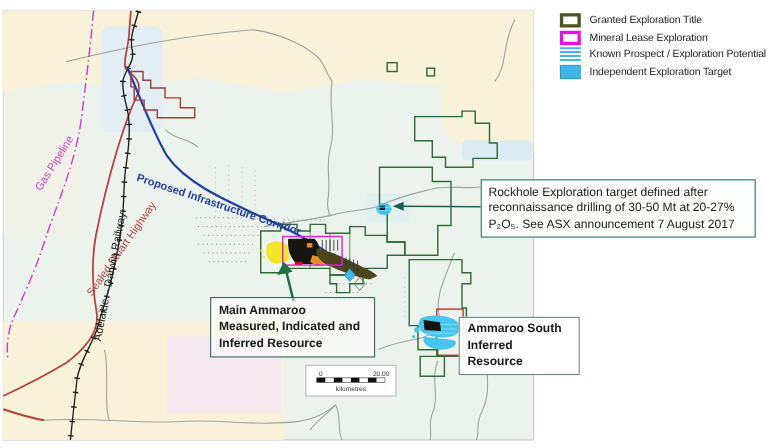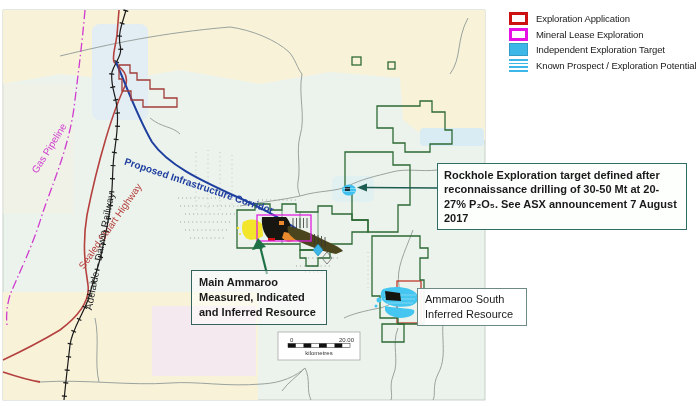--- a/index.html
+++ b/index.html
@@ -14,29 +14,29 @@
   
   .legend{position:absolute;left:509px;top:12px;z-index:3;}
   .lg-row{display:flex;align-items:center;margin-bottom:2.6px;height:13px;}
   .sw{width:19px;height:13px;box-sizing:border-box;margin-right:8px;flex:none;background:#fff;}
   .lg-label{font-size:9.5px;line-height:13px;color:#1a1a1a;white-space:nowrap;letter-spacing:-0.1px;}
 
   
   .callout{position:absolute;z-index:3;font-size:11px;box-sizing:border-box;}
   .rockhole{
     left:437px;top:163px;width:250px;padding:4px 6px;line-height:1.3;
-    border:1.5px solid #2e6e64;background:#fdfffd;font-weight:700;
+    border:1.5px solid #2e6e64;background:#fdfffd;font-weight:400;
   }
   .main-ammaroo{
-    left:191px;top:270px;width:136px;padding:4px 7px;line-height:1.35;
+    left:191px;top:270px;width:150px;padding:4px 7px;line-height:1.35;
     border:1.6px solid #33635c;background:rgba(255,255,255,0.52);font-weight:700;
   }
   .ammaroo-south{
     left:417px;top:288px;width:110px;padding:3px 7px;line-height:1.35;
-    border:1.6px solid #6e8a84;background:rgba(255,255,255,0.93);font-weight:400;
+    border:1.6px solid #6e8a84;background:rgba(255,255,255,0.93);font-weight:700;
   }
 </style>
 </head>
 <body>
 
 <div id="stage">
 
   <svg width="700" height="407" viewBox="0 0 700 407">
 
     <g>
@@ -184,34 +184,34 @@
       <rect x="288" y="343.5" width="7.75" height="4" fill="#111"></rect>
       <rect x="303.5" y="343.5" width="7.75" height="4" fill="#111"></rect>
       <rect x="319" y="343.5" width="7.75" height="4" fill="#111"></rect>
       <rect x="334.5" y="343.5" width="7.75" height="4" fill="#111"></rect>
       <text x="319" y="355" text-anchor="middle" font-size="6" fill="#333">kilometres</text>
     </g>
   </svg>
 
   <div class="legend">
     <div class="lg-row">
-      <span class="sw" style="background: rgb(255, 255, 255); border: 3px solid rgb(204, 17, 17);"></span>
-      <span class="lg-label">Exploration Application</span>
+      <span class="sw" style="background: rgb(255, 255, 255); border: 3px solid rgb(74, 85, 35);"></span>
+      <span class="lg-label">Granted Exploration Title</span>
     </div>
     <div class="lg-row">
       <span class="sw" style="background: rgb(255, 255, 255); border: 3px solid rgb(229, 17, 229);"></span>
       <span class="lg-label">Mineral Lease Exploration</span>
     </div>
     <div class="lg-row">
+      <span class="sw" style="background: repeating-linear-gradient(rgb(61, 183, 232) 0px, rgb(61, 183, 232) 1.8px, rgb(255, 255, 255) 1.8px, rgb(255, 255, 255) 3.6px);"></span>
+      <span class="lg-label">Known Prospect / Exploration Potential</span>
+    </div>
+    <div class="lg-row">
       <span class="sw" style="background: rgb(61, 183, 232); border: 1px solid rgba(0, 0, 0, 0.15);"></span>
       <span class="lg-label">Independent Exploration Target</span>
-    </div>
-    <div class="lg-row">
-      <span class="sw" style="background: repeating-linear-gradient(rgb(61, 183, 232) 0px, rgb(61, 183, 232) 1.8px, rgb(255, 255, 255) 1.8px, rgb(255, 255, 255) 3.6px);"></span>
-      <span class="lg-label">Known Prospect / Exploration Potential</span>
     </div>
   </div>
 
   <div class="callout rockhole">Rockhole Exploration target defined after reconnaissance drilling of 30-50 Mt at 20-27% P₂O₅.  See ASX announcement 7 August 2017</div>
   <div class="callout main-ammaroo">Main Ammaroo Measured, Indicated and Inferred Resource</div>
   <div class="callout ammaroo-south">Ammaroo South Inferred Resource</div>
 
 </div>
 
 </body></html>

